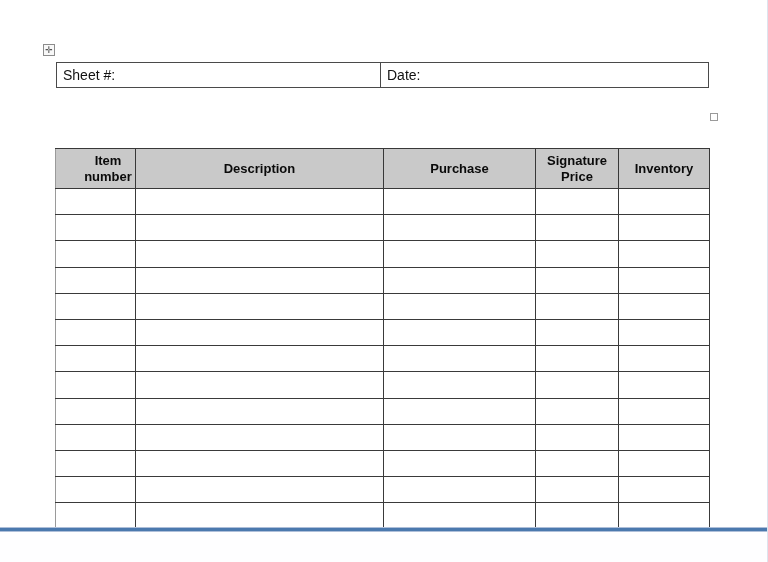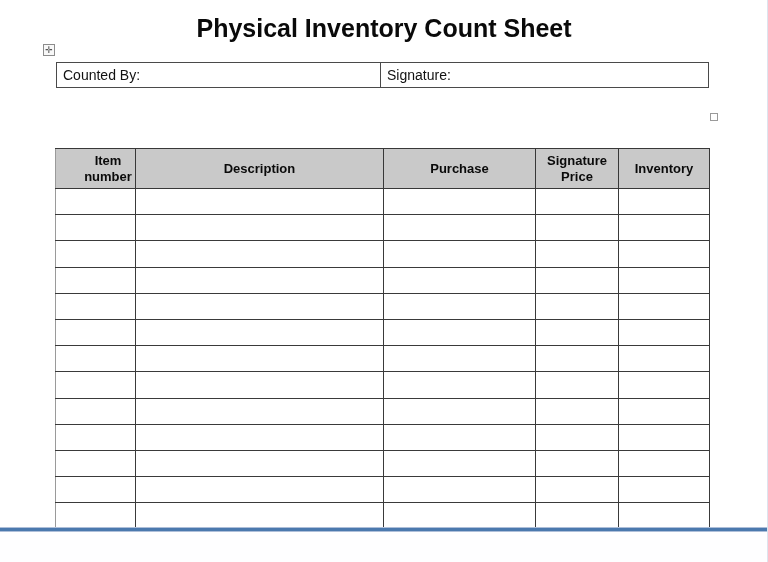--- a/index.html
+++ b/index.html
@@ -78,35 +78,34 @@
     position: absolute; right: 0px; top: 0; width: 1px; height: 562px;
     background: #dde4ee;
   }
   .below-area { position: absolute; left: 0; top: 532px; width: 768px; height: 30px; background: #fefeff; }
 </style>
 </head>
 <body>
 
 <div class="page">
 
-  <h1 class="doc-title">Physical Inventory Count Sheet</h1>
 
   <div class="move-handle">
     <span>✛</span>
   </div>
 
   <table class="info-table">
     <colgroup>
         <col style="width:324px">
         <col style="width:328px">
       </colgroup>
     <tbody>
-    <tr>
-      <td>Counted By:</td>
-      <td>Signature:</td>
+        <tr>
+      <td>Sheet #:</td>
+      <td>Date:</td>
     </tr>
   </tbody>
     </table>
 
   <div class="resize-handle"></div>
 
   <table class="main-table">
     <colgroup>
       <col style="width:80px">
         <col style="width:248px">

